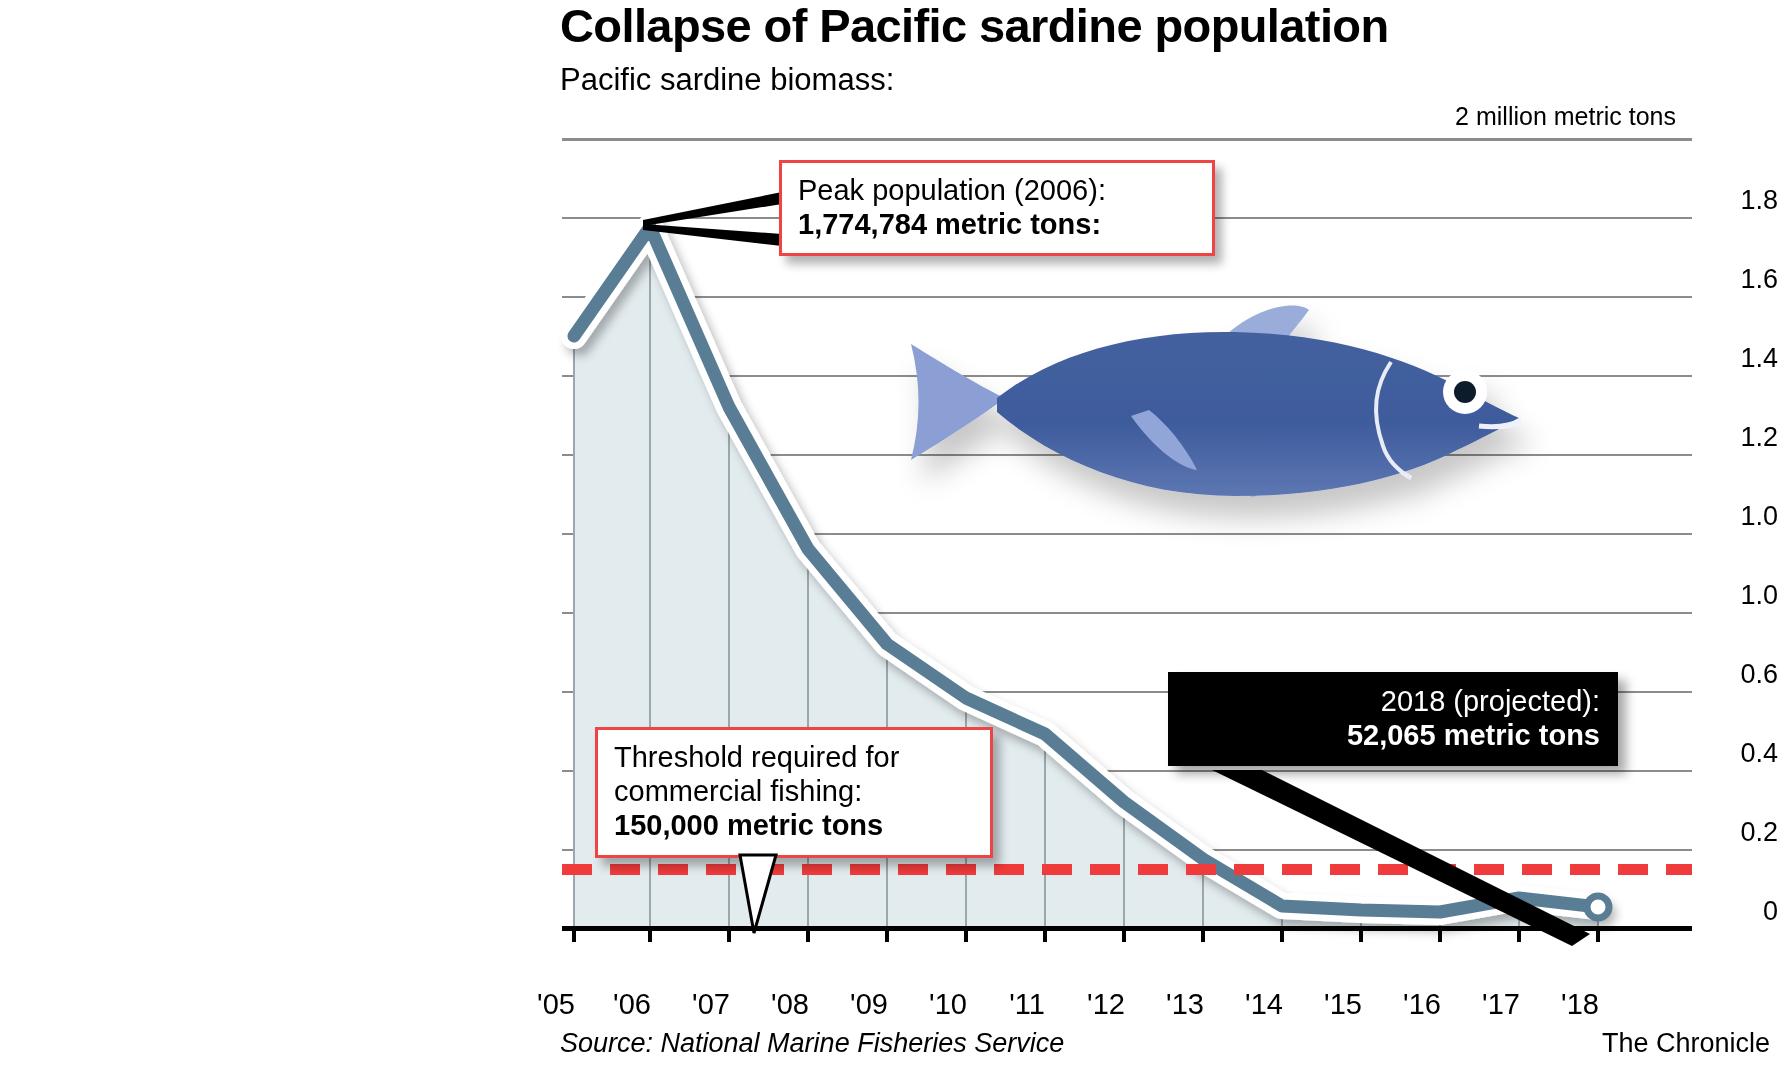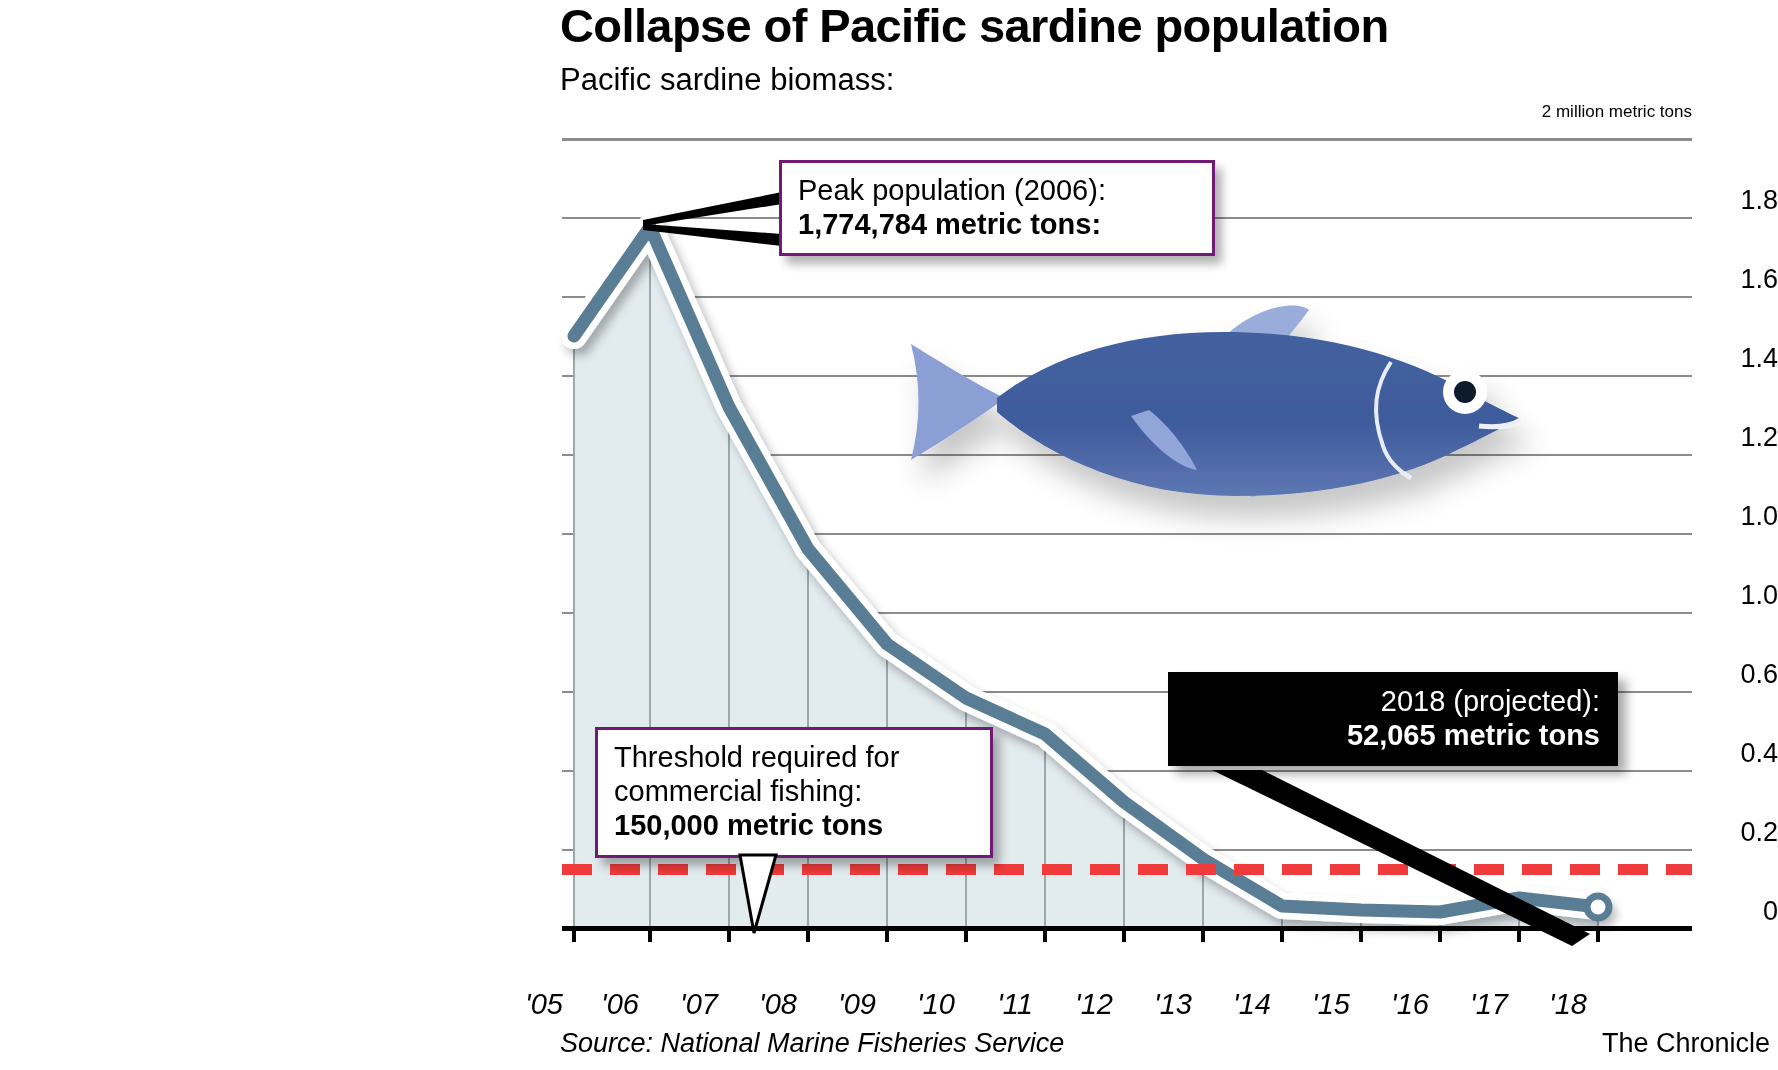--- a/index.html
+++ b/index.html
@@ -25,22 +25,22 @@
   }
 
   
   .plot{
     position:absolute;
     left:562px;top:138px;
     width:1130px;height:830px;
   }
   
   .axis-top-label{
-    position:absolute;right:0;top:108px;
-    font-size:17px;white-space:nowrap;
+    position:absolute;right:16px;top:108px;
+    font-size:25px;white-space:nowrap;
     text-align:right;
   }
 
   .gridline{
     position:absolute;left:0;width:1130px;height:2px;
     background:#8c8c8c;
   }
   .gridline.top{background:#8c8c8c;height:3px;}
   .ytick{
     position:absolute;right:0;
@@ -61,31 +61,31 @@
       rgba(255,255,255,0) 30px,rgba(255,255,255,0) 48px);
   }
 
   
   .baseline{
     position:absolute;left:0;width:1130px;height:5px;background:#000;
   }
   .xtick-mark{position:absolute;width:4px;height:14px;background:#000;}
 
   .xlabels{
-    position:absolute;left:532px;top:988px;width:1130px;height:40px;font-style:italic;
+    position:absolute;left:544px;top:988px;width:1130px;height:40px;
   }
   .xlabel{
     position:absolute;font-size:29px;transform:translateX(-50%);
     white-space:nowrap;
   }
 
   
   .callout{
     position:absolute;
-    background:#ffffff;border:3px solid #701a75;
+    background:#ffffff;border:3px solid #ef4444;
     padding:10px 16px 12px 16px;
     box-shadow:7px 8px 9px rgba(0,0,0,.30);
     font-size:29px;line-height:1.18;
   }
   .callout .b{font-weight:bold;}
   .callout.dark{
     background:#000;color:#fff;border:none;
     box-shadow:8px 8px 10px rgba(0,0,0,.35);
   }
   .callout-peak{left:779px;top:160px;width:398px;}

